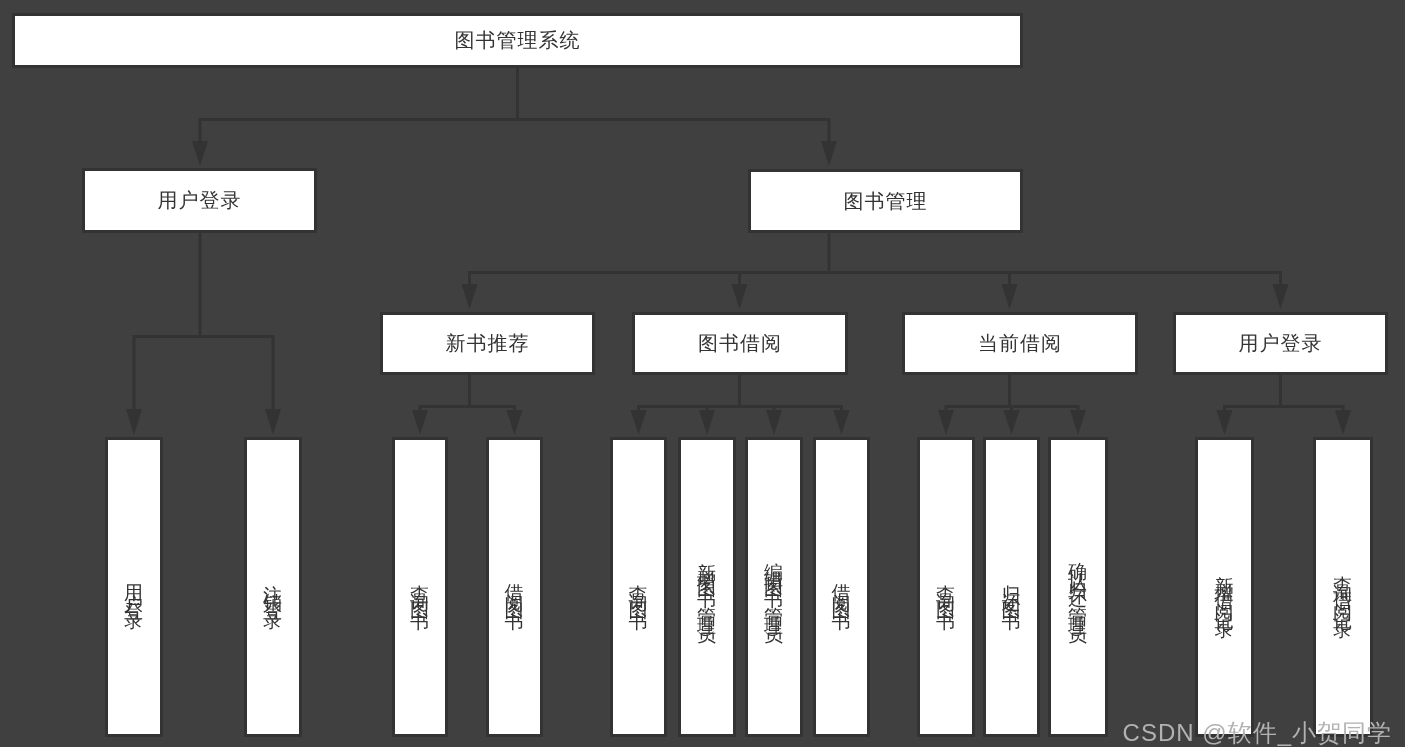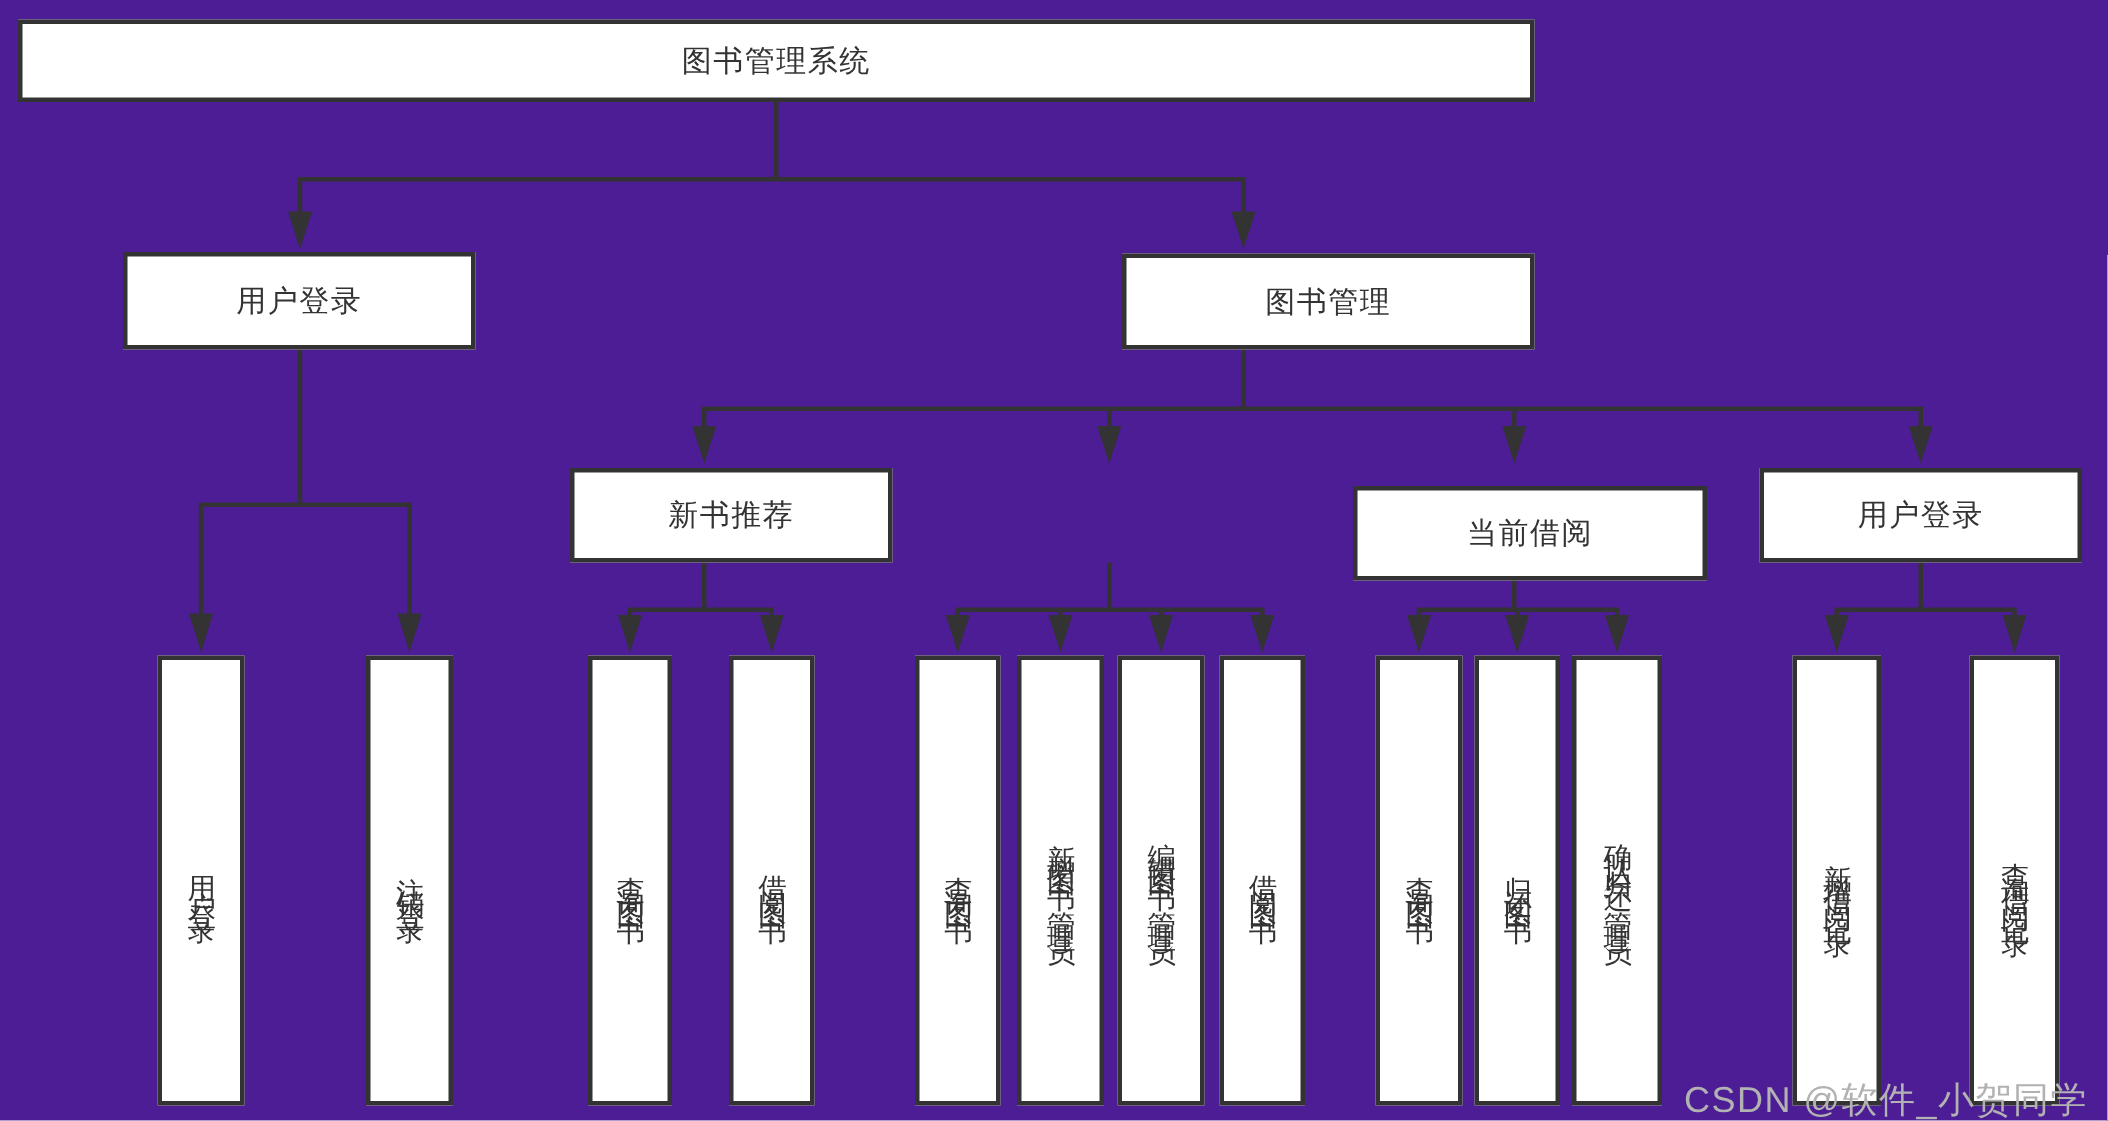--- a/index.html
+++ b/index.html
@@ -1,20 +1,20 @@
 <!DOCTYPE html>
 <html><head>
 <meta charset="utf-8">
 <style>
   html, body { margin: 0; padding: 0; background: #ffffff; }
   .canvas {
     position: relative;
     width: 1405px;
     height: 747px;
-    background: #4c1d95;
+    background: #404040;
     font-family: "Liberation Sans", sans-serif;
     overflow: hidden;
   }
   .wires {
     position: absolute;
     left: 0; top: 0;
     width: 1405px; height: 747px;
   }
   .box {
     position: absolute;
@@ -90,21 +90,24 @@
   <div class="box h" style="left:82px;top:168px;width:235px;height:65px">
     <span class="lbl">用户登录</span>
   </div>
   <div class="box h" style="left:748px;top:169px;width:275px;height:64px">
     <span class="lbl">图书管理</span>
   </div>
 
   <div class="box h" style="left:380px;top:312px;width:215px;height:63px">
     <span class="lbl">新书推荐</span>
   </div>
-  <div class="box h" style="left:902px;top:324px;width:236px;height:63px">
+  <div class="box h" style="left:632px;top:312px;width:216px;height:63px">
+    <span class="lbl">图书借阅</span>
+  </div>
+  <div class="box h" style="left:902px;top:312px;width:236px;height:63px">
     <span class="lbl">当前借阅</span>
   </div>
   <div class="box h" style="left:1173px;top:312px;width:215px;height:63px">
     <span class="lbl">用户登录</span>
   </div>
 
   <div class="box v" style="left:105px;top:437px;width:58px;height:300px">
     <span class="lbl">用户登录</span>
   </div>
   <div class="box v" style="left:244px;top:437px;width:58px;height:300px">

